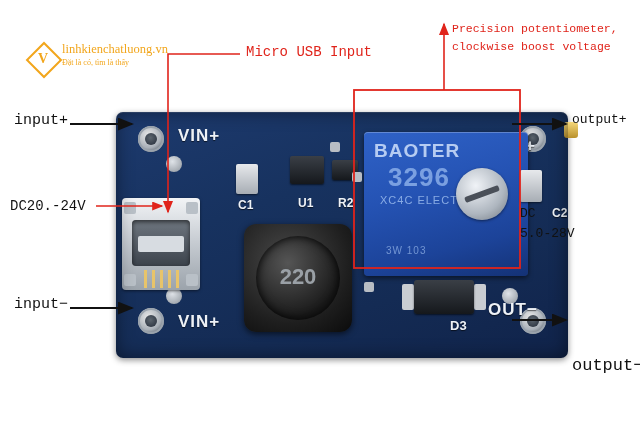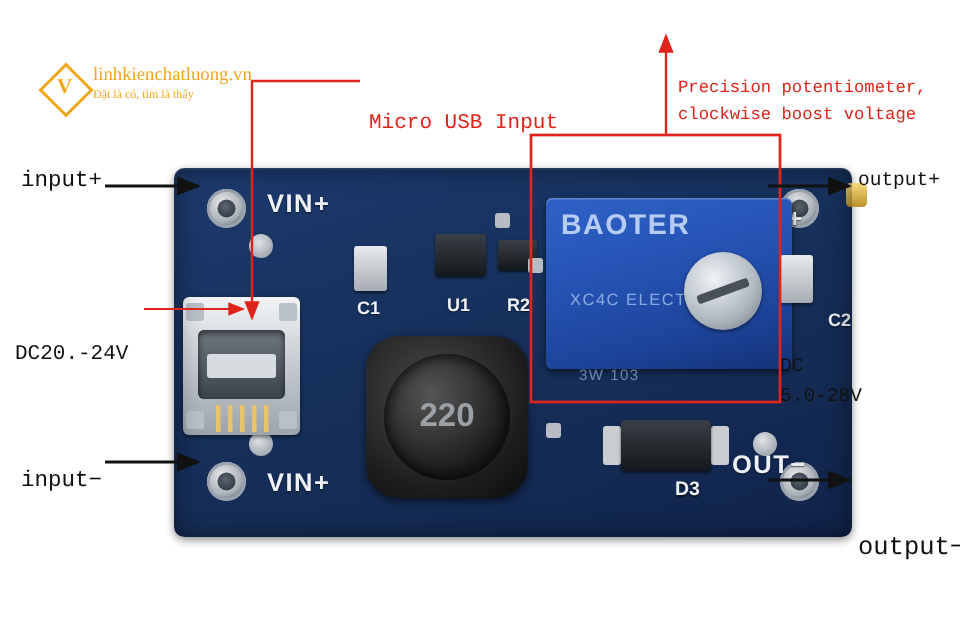--- a/index.html
+++ b/index.html
@@ -69,29 +69,29 @@
   .usb .tab.t4{left:64px;top:76px;}
   .usb .pins{position:absolute;left:22px;top:72px;width:36px;height:18px;}
   .usb .pins span{position:absolute;top:0;width:3px;height:18px;background:#e8c46a;}
   .usb .pins span:nth-child(1){left:0;}
   .usb .pins span:nth-child(2){left:8px;}
   .usb .pins span:nth-child(3){left:16px;}
   .usb .pins span:nth-child(4){left:24px;}
   .usb .pins span:nth-child(5){left:32px;}
 
   
-  .ind{position:absolute;left:128px;top:112px;width:108px;height:108px;border-radius:22px;
+  .ind{position:absolute;left:128px;top:112px;width:108px;height:108px;border-radius:12px;
     background:radial-gradient(circle at 40% 35%,#4a4a4a,#1e1e1e 65%,#0b0b0b 100%);
     box-shadow:0 2px 6px rgba(0,0,0,.6);}
   .ind:before{content:"";position:absolute;left:12px;top:12px;width:84px;height:84px;border-radius:50%;
     background:radial-gradient(circle at 38% 32%,#555,#1a1a1a 70%);box-shadow:inset 0 0 10px #000;}
   .ind .txt{position:absolute;left:0;top:40px;width:108px;text-align:center;color:#9aa0a6;font-size:22px;font-weight:bold;font-family:"Liberation Sans",sans-serif;}
 
   
-  .pot{position:absolute;left:248px;top:20px;width:164px;height:114px;border-radius:4px;
+  .pot{position:absolute;left:248px;top:20px;width:164px;height:144px;border-radius:4px;
     background:linear-gradient(165deg,#2f62c7 0%,#2553b4 40%,#1c4399 75%,#143276 100%);
     box-shadow:0 2px 5px rgba(0,0,0,.55), inset 0 1px 0 rgba(255,255,255,.25);}
   .pot .brand{position:absolute;left:10px;top:8px;color:#cfe0fb;font-size:19px;font-weight:bold;letter-spacing:1px;opacity:.85;}
   .pot .code{position:absolute;left:24px;top:30px;color:#9ec0f3;font-size:26px;font-weight:bold;letter-spacing:1px;opacity:.7;}
   .pot .sub{position:absolute;left:16px;top:62px;color:#a9c8f5;font-size:11px;letter-spacing:1px;opacity:.75;}
   .pot .sub2{position:absolute;left:22px;top:78px;color:#a9c8f5;font-size:10px;letter-spacing:1px;opacity:.6;margin-top:35px;}
   .pot .screw{position:absolute;left:92px;top:36px;width:52px;height:52px;border-radius:50%;
     background:radial-gradient(circle at 38% 34%,#f0f3f7,#aeb6bf 60%,#6d757e 100%);
     box-shadow:0 1px 3px rgba(0,0,0,.5);}
   .pot .screw:after{content:"";position:absolute;left:8px;top:23px;width:36px;height:6px;background:#4a5059;border-radius:2px;transform:rotate(-20deg);}
@@ -114,30 +114,30 @@
   .dot.d3b{left:248px;top:170px;}
 
   
   .spad{position:absolute;width:16px;height:16px;border-radius:50%;background:radial-gradient(circle at 40% 35%,#dfe3e8,#8d949c);}
   .spad.s1{left:50px;top:44px;}
   .spad.s2{left:50px;top:176px;}
   .spad.s3{left:386px;top:44px;}
   .spad.s4{left:386px;top:176px;}
 
   
-  .ann{position:absolute;color:#e0241b;font-family:"Liberation Mono","DejaVu Sans Mono",monospace;white-space:nowrap;margin-top:30px;}
+  .ann{position:absolute;color:#e0241b;font-family:"Liberation Mono","DejaVu Sans Mono",monospace;white-space:nowrap;}
   .ann-microusb{left:246px;top:44px;font-size:14px;}
   .ann-prec1{left:452px;top:22px;font-size:11.5px;}
   .ann-prec2{left:452px;top:40px;font-size:11.5px;}
   .ann-dcin{left:10px;top:198px;font-size:14px;color:#111;}
   .ann-dc1{left:520px;top:206px;font-size:13px;color:#111;}
   .ann-dc2{left:520px;top:226px;font-size:13px;color:#111;}
   .lbl-black{position:absolute;color:#111;font-family:"Liberation Mono","DejaVu Sans Mono",monospace;white-space:nowrap;}
   .lbl-inp{left:14px;top:112px;font-size:15px;}
-  .lbl-inm{left:14px;top:312px;font-size:15px;}
+  .lbl-inm{left:14px;top:296px;font-size:15px;}
   .lbl-outp{left:572px;top:112px;font-size:13px;}
   .lbl-outm{left:572px;top:308px;font-size:17px;margin-top:48px;}
 
   svg.overlay{position:absolute;left:0;top:0;width:640px;height:426px;}
 </style>
 </head>
 <body>
 
 <div class="stage">
 
@@ -193,20 +193,21 @@
           <span></span>
         </div>
     </div>
 
     <div class="ind">
       <div class="txt">220</div>
     </div>
 
     <div class="pot">
       <div class="brand">BAOTER</div>
+      <div class="code">3296</div>
       <div class="sub">XC4C ELECTRON</div>
       <div class="sub2">3W  103</div>
       <div class="screw"></div>
       <div class="gold"></div>
     </div>
 
     <div class="cap c1"></div>
     <div class="cap c2"></div>
     <div class="chip u1"></div>
     <div class="chip r2"></div>

